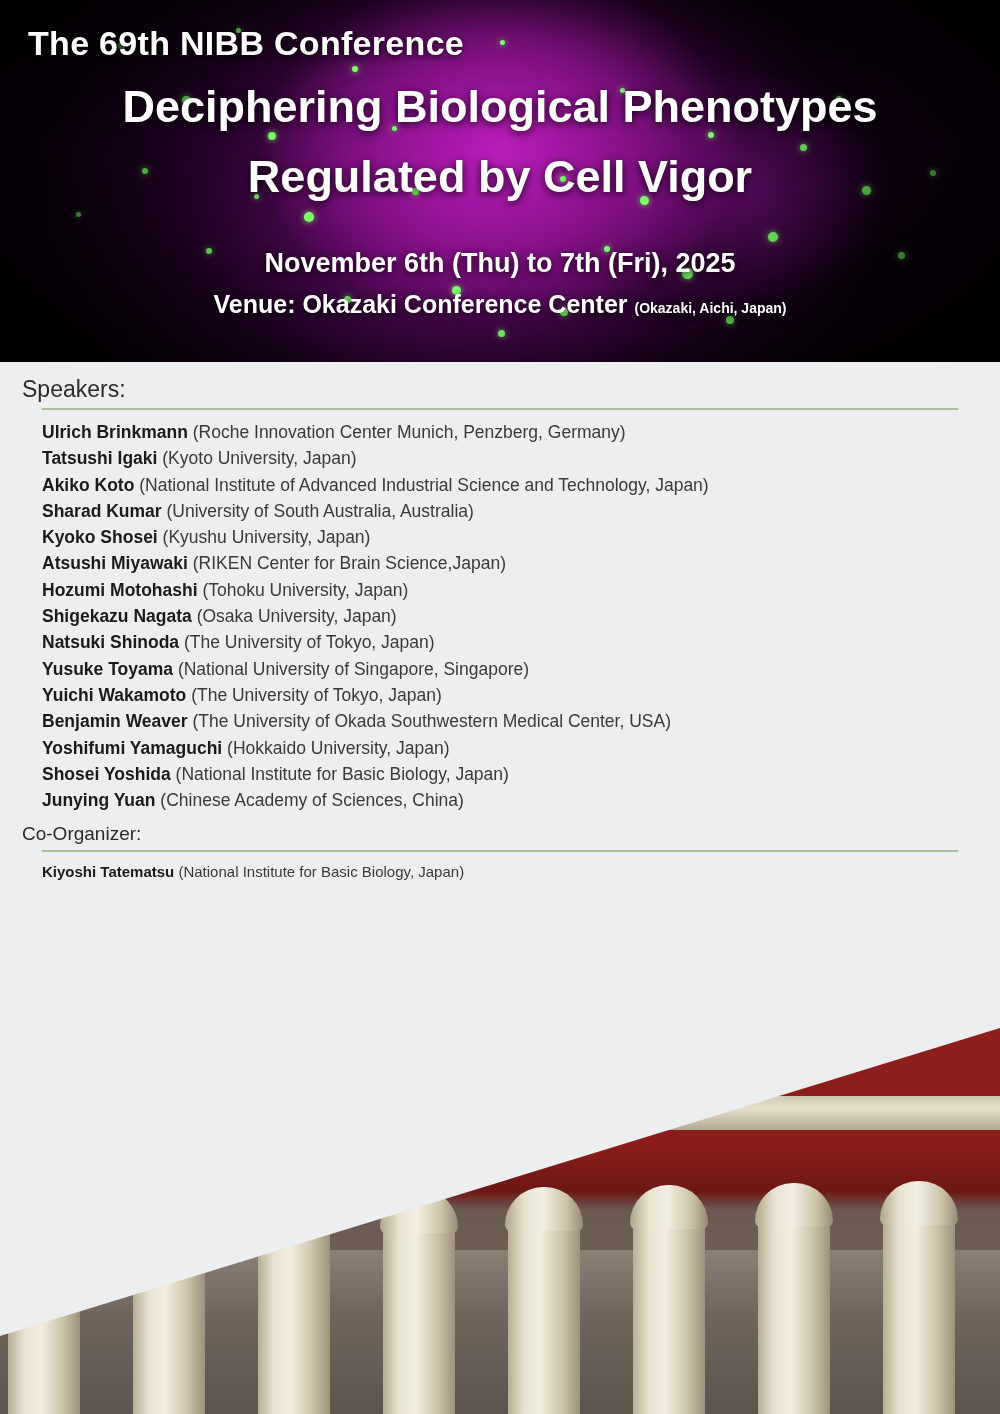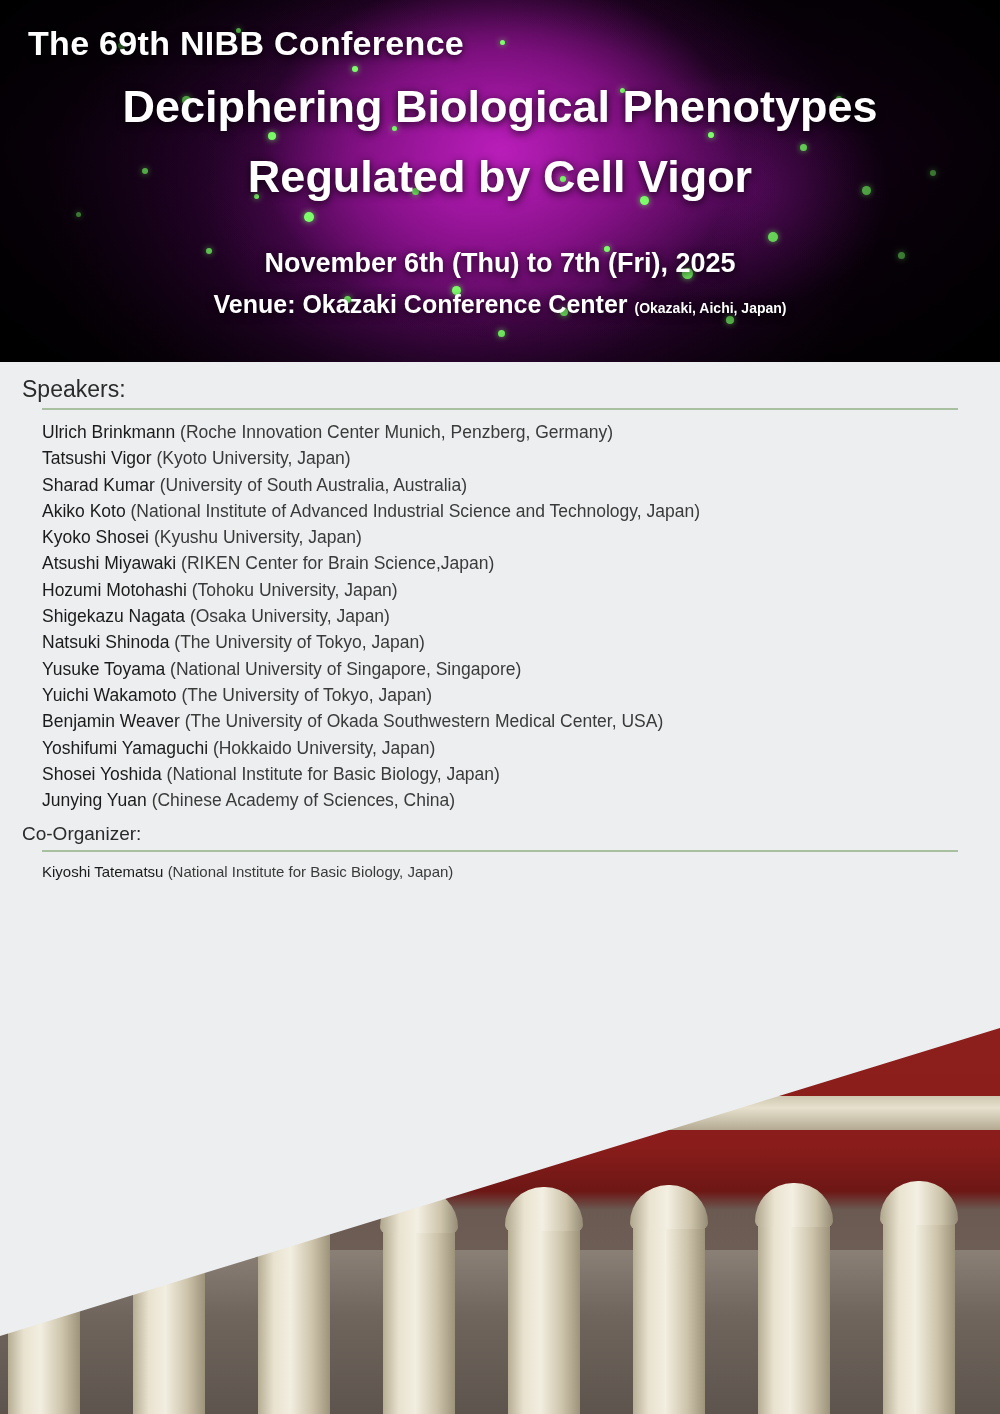--- a/index.html
+++ b/index.html
@@ -111,21 +111,21 @@
     margin: 5px 42px 9px 42px;
   }
   .people { margin: 0; padding: 0; list-style: none; }
   .person {
     padding-left: 42px;
     font-size: 17.5px;
     line-height: 26.3px;
     color: #2c2c2c;
     white-space: nowrap;
   }
-  .person .nm { font-weight: normal; color: #1b1b1b; margin-top: 24px; }
+  .person .nm { font-weight: bold; color: #1b1b1b; margin-top: 24px; }
   .person .af { color: #3a3a3a; }
 
   .speakers-wrap { padding-top: 14px; }
   .organizers-wrap { padding-top: 14px; }
   .co-organizers-wrap { padding-top: 10px; }
   .co-organizers-wrap .person { font-size: 15px; line-height: 22px; }
   .co-organizers-wrap .section-head { font-size: 19px; }
 
   
   .contact-block {
@@ -347,23 +347,23 @@
     </div>
   </div>
 
   <div class="body-area">
 
     <div class="speakers-wrap">
       <div class="section-head">Speakers:</div>
       <div class="rule"></div>
       <ul class="people">
         <li class="person"><span class="nm">Ulrich Brinkmann</span> <span class="af">(Roche Innovation Center Munich, Penzberg, Germany)</span></li>
-        <li class="person"><span class="nm">Tatsushi Vigor</span> <span class="af">(Kyoto University, Japan)</span></li>
+        <li class="person"><span class="nm">Tatsushi Igaki</span> <span class="af">(Kyoto University, Japan)</span></li>
+        <li class="person"><span class="nm">Akiko Koto</span> <span class="af">(National Institute of Advanced Industrial Science and Technology, Japan)</span></li>
         <li class="person"><span class="nm">Sharad Kumar</span> <span class="af">(University of South Australia, Australia)</span></li>
-        <li class="person"><span class="nm">Akiko Koto</span> <span class="af">(National Institute of Advanced Industrial Science and Technology, Japan)</span></li>
         <li class="person"><span class="nm">Kyoko Shosei</span> <span class="af">(Kyushu University, Japan)</span></li>
         <li class="person"><span class="nm">Atsushi Miyawaki</span> <span class="af">(RIKEN Center for Brain Science,Japan)</span></li>
         <li class="person"><span class="nm">Hozumi Motohashi</span> <span class="af">(Tohoku University, Japan)</span></li>
         <li class="person"><span class="nm">Shigekazu Nagata</span> <span class="af">(Osaka University, Japan)</span></li>
         <li class="person"><span class="nm">Natsuki Shinoda</span> <span class="af">(The University of Tokyo, Japan)</span></li>
         <li class="person"><span class="nm">Yusuke Toyama</span> <span class="af">(National University of Singapore, Singapore)</span></li>
         <li class="person"><span class="nm">Yuichi Wakamoto</span> <span class="af">(The University of Tokyo, Japan)</span></li>
         <li class="person"><span class="nm">Benjamin Weaver</span> <span class="af">(The University of Okada Southwestern Medical Center, USA)</span></li>
         <li class="person"><span class="nm">Yoshifumi Yamaguchi</span> <span class="af">(Hokkaido University, Japan)</span></li>
         <li class="person"><span class="nm">Shosei Yoshida</span> <span class="af">(National Institute for Basic Biology, Japan)</span></li>

